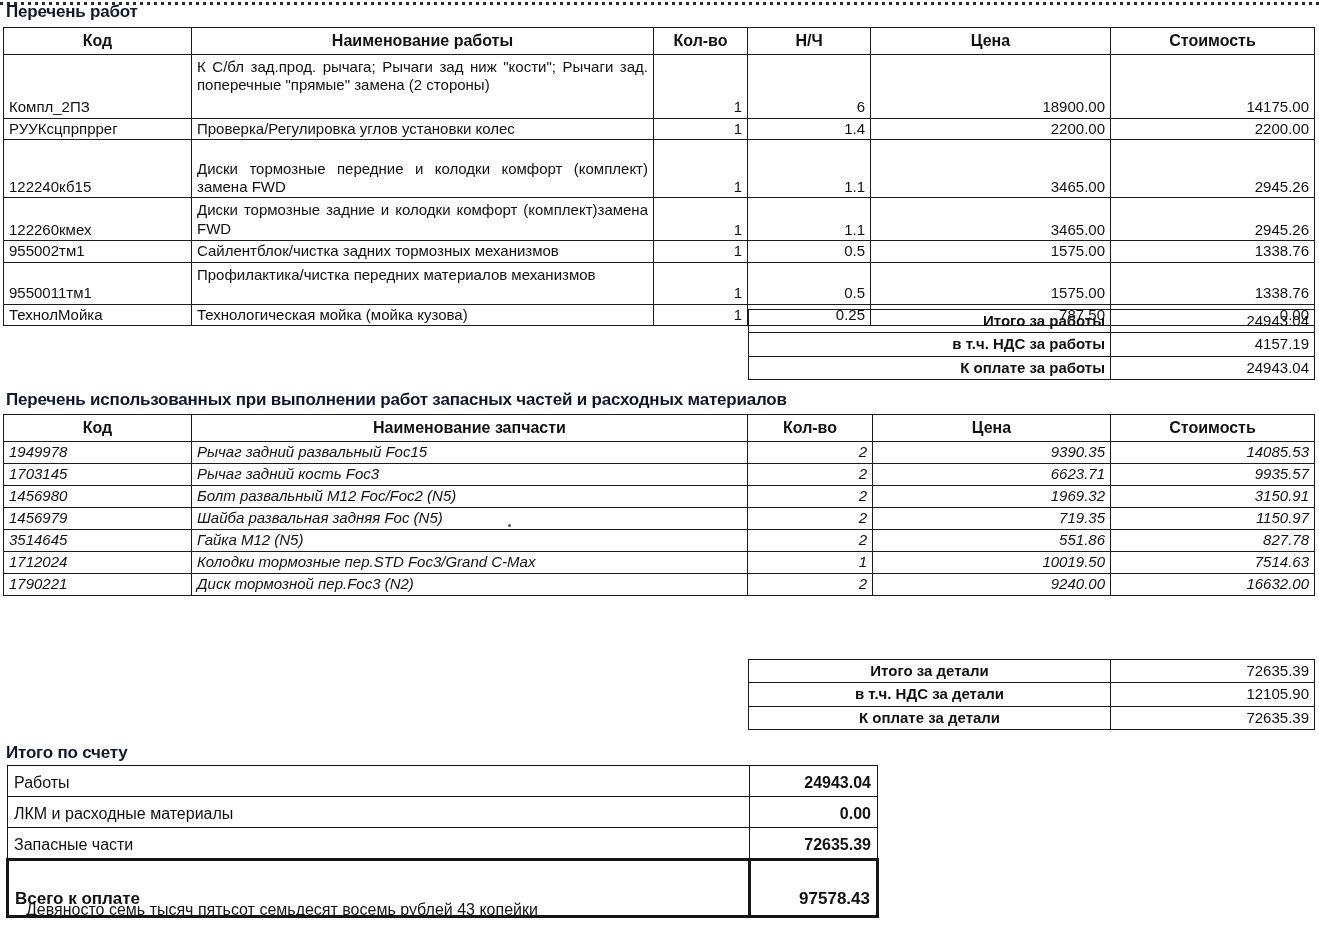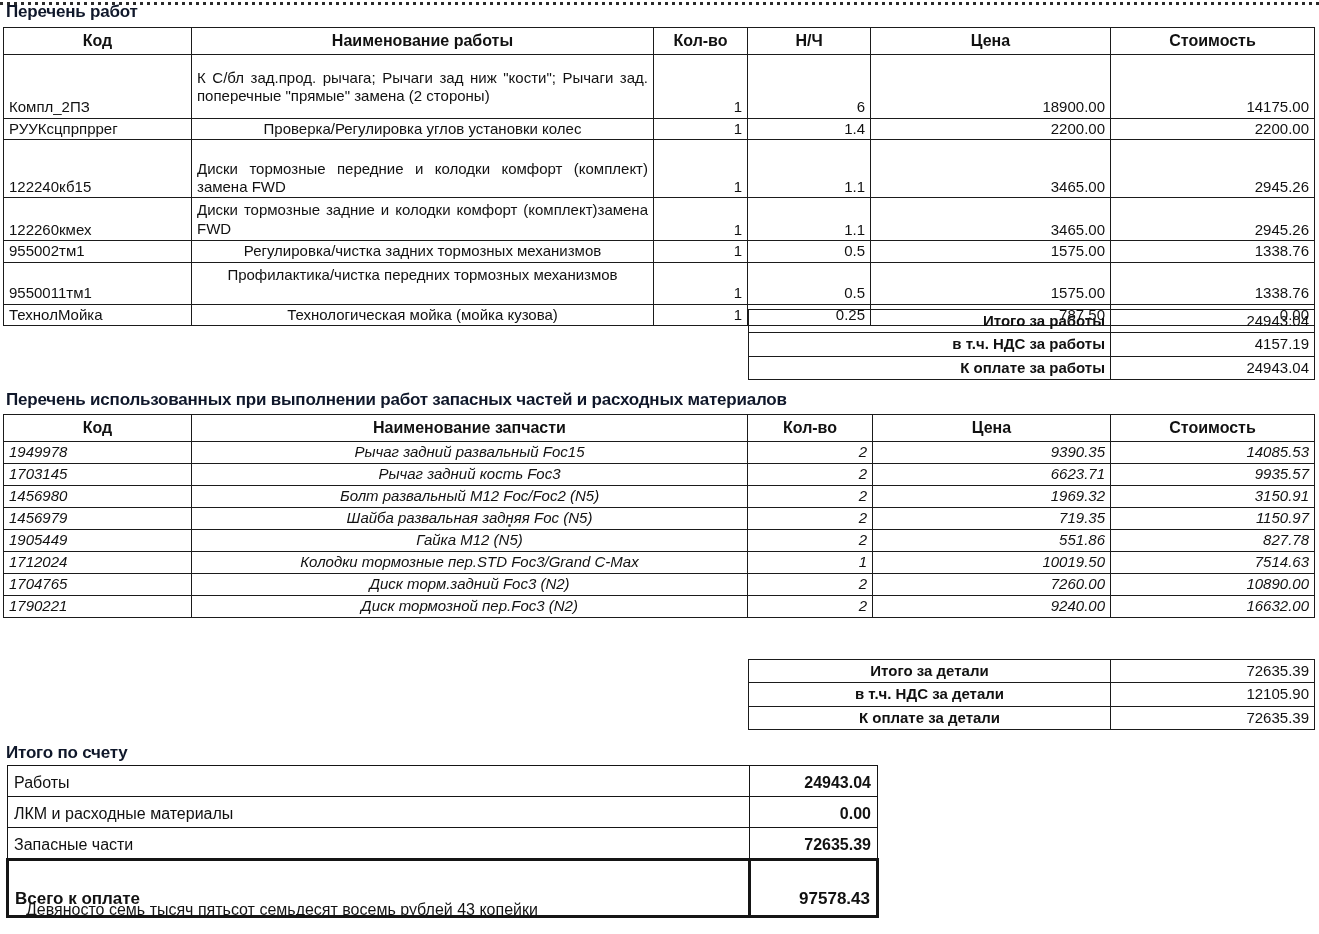--- a/index.html
+++ b/index.html
@@ -38,21 +38,21 @@
     font-weight:normal;
   }
   table.doc th{
     text-align:center;
     font-weight:bold;
     vertical-align:middle;
     font-size:16px;
     padding:3px 4px;
   }
   .c-code{text-align:left;}
-  .c-name{text-align:center;}
+  .c-name{text-align:left;}
   .c-num{text-align:right;}
   .c-name.justify{text-align:justify;text-align-last:left;}
 
   
   #works-table{position:absolute;left:3px;top:27px;width:1311px;}
   #works-table col.w-code{width:188px;}
   #works-table col.w-name{width:462px;}
   #works-table col.w-qty{width:94px;}
   #works-table col.w-hours{width:123px;}
   #works-table col.w-price{width:240px;}
@@ -130,21 +130,21 @@
         <th>Наименование работы</th>
         <th>Кол-во</th>
         <th>Н/Ч</th>
         <th>Цена</th>
         <th>Стоимость</th>
       </tr>
     </thead>
     <tbody>
       <tr style="height:64px;">
         <td class="c-code">Компл_2ПЗ</td>
-        <td class="c-name justify" style="vertical-align:top;padding-top:14px;">К С/бл зад.прод. рычага;  Рычаги зад ниж "кости"; Рычаги зад. поперечные "прямые" замена (2 стороны)</td>
+        <td class="c-name justify" style="vertical-align:top;padding-top:3px;">К С/бл зад.прод. рычага;  Рычаги зад ниж "кости"; Рычаги зад. поперечные "прямые" замена (2 стороны)</td>
         <td class="c-num">1</td>
         <td class="c-num">6</td>
         <td class="c-num">18900.00</td>
         <td class="c-num">14175.00</td>
       </tr>
       <tr style="height:21px;">
         <td class="c-code">РУУКсцпрпррег</td>
         <td class="c-name">Проверка/Регулировка углов установки колес</td>
         <td class="c-num">1</td>
         <td class="c-num">1.4</td>
@@ -162,29 +162,29 @@
       <tr style="height:43px;">
         <td class="c-code">122260кмех</td>
         <td class="c-name justify" style="vertical-align:top;padding-top:3px;">Диски тормозные задние и колодки комфорт (комплект)замена FWD</td>
         <td class="c-num">1</td>
         <td class="c-num">1.1</td>
         <td class="c-num">3465.00</td>
         <td class="c-num">2945.26</td>
       </tr>
       <tr style="height:21px;">
         <td class="c-code">955002тм1</td>
-        <td class="c-name">Регулировка/чистка задних тормозных механизмов</td>
+        <td class="c-name">Сайлентблок/чистка задних тормозных механизмов</td>
         <td class="c-num">1</td>
         <td class="c-num">0.5</td>
         <td class="c-num">1575.00</td>
         <td class="c-num">1338.76</td>
       </tr>
       <tr style="height:42px;">
         <td class="c-code">9550011тм1</td>
-        <td class="c-name" style="vertical-align:top;padding-top:3px;">Профилактика/чистка передних тормозных механизмов</td>
+        <td class="c-name" style="vertical-align:top;padding-top:3px;">Профилактика/чистка передних материалов механизмов</td>
         <td class="c-num">1</td>
         <td class="c-num">0.5</td>
         <td class="c-num">1575.00</td>
         <td class="c-num">1338.76</td>
       </tr>
       <tr style="height:21px;">
         <td class="c-code">ТехнолМойка</td>
         <td class="c-name">Технологическая мойка (мойка кузова)</td>
         <td class="c-num">1</td>
         <td class="c-num">0.25</td>
@@ -257,39 +257,32 @@
         <td class="c-num">3150.91</td>
       </tr>
       <tr>
         <td class="c-code">1456979</td>
         <td class="c-name">Шайба развальная задняя Foc (N5)</td>
         <td class="c-num">2</td>
         <td class="c-num">719.35</td>
         <td class="c-num">1150.97</td>
       </tr>
       <tr>
-        <td class="c-code">1905449</td>
+        <td class="c-code">3514645</td>
         <td class="c-name">Гайка М12 (N5)</td>
         <td class="c-num">2</td>
         <td class="c-num">551.86</td>
         <td class="c-num">827.78</td>
       </tr>
       <tr>
         <td class="c-code">1712024</td>
         <td class="c-name">Колодки тормозные пер.STD Foc3/Grand C-Max</td>
         <td class="c-num">1</td>
         <td class="c-num">10019.50</td>
         <td class="c-num">7514.63</td>
-      </tr>
-      <tr>
-        <td class="c-code">1704765</td>
-        <td class="c-name">Диск торм.задний Foc3 (N2)</td>
-        <td class="c-num">2</td>
-        <td class="c-num">7260.00</td>
-        <td class="c-num">10890.00</td>
       </tr>
       <tr>
         <td class="c-code">1790221</td>
         <td class="c-name">Диск тормозной пер.Foc3 (N2)</td>
         <td class="c-num">2</td>
         <td class="c-num">9240.00</td>
         <td class="c-num">16632.00</td>
       </tr>
     </tbody>
   </table>

